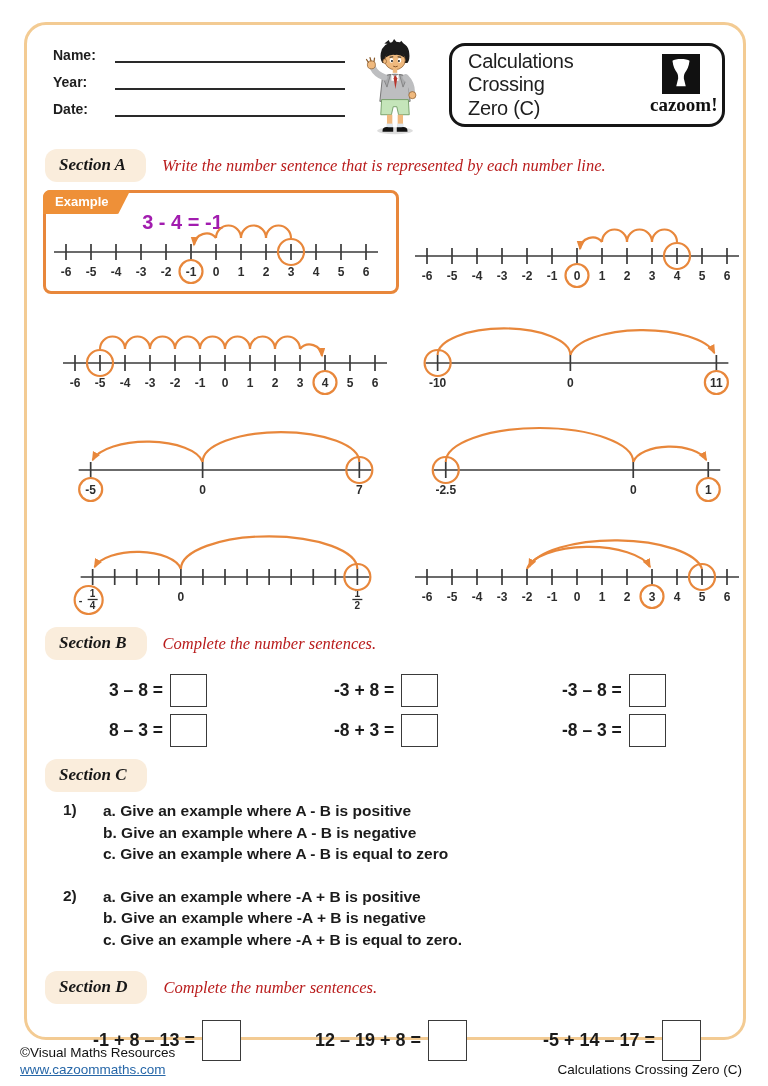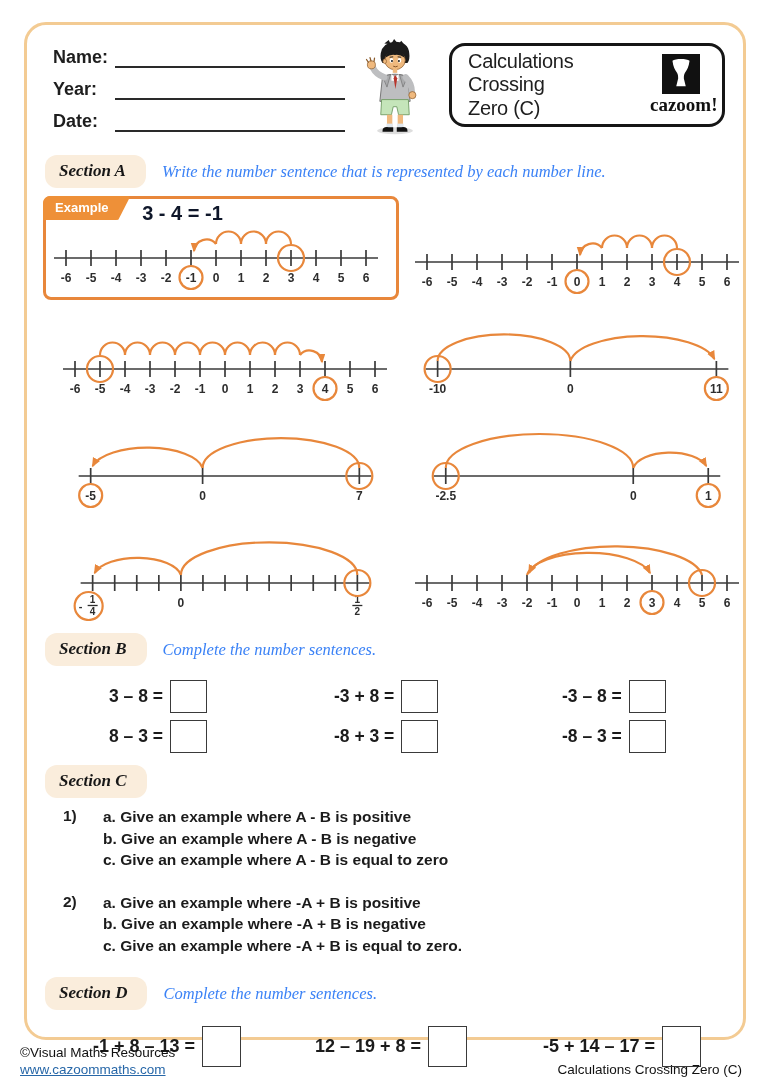--- a/index.html
+++ b/index.html
@@ -10,52 +10,52 @@
   }
   .frame {
     position:absolute; left:24px; top:22px; width:722px; height:1018px;
     border:3px solid #F3CB93; border-radius:22px;
     padding:10px 16px 8px 16px; background:#fff;
   }
   
   .header { display:flex; align-items:flex-start; gap:6px; padding:8px 2px 0 10px; }
   .fields { width:292px; padding-top:4px; }
   .field-row { display:flex; align-items:flex-end; margin-bottom:11px; }
-  .field-row .flabel { font-weight:bold; font-size:18px; width:56px; }
+  .field-row .flabel { font-weight:bold; font-size:14px; width:56px; }
   .field-row .fline { flex:1; border-bottom:2px solid #2a2a2a; height:14px; margin-left:6px; }
   .boy { width:88px; height:98px; flex:0 0 auto; margin-top:-4px; }
   .titlebox {
     flex:1; height:84px; border:3px solid #161616; border-radius:16px;
     display:flex; align-items:center; padding:6px 10px 6px 16px; gap:6px; margin-left:4px;
   }
   .title-text { flex:1; font-weight:normal; font-size:20px; line-height:1.18; letter-spacing:-0.3px; }
   .logo { width:62px; text-align:center; }
   .logo-square { width:38px; height:40px; background:#111; margin:0 auto; }
   .logo-word { font-family:"Liberation Serif", serif; font-weight:bold; font-size:19px; color:#111; margin-top:0; }
   
   .sec-head { display:flex; align-items:center; gap:16px; margin:12px 0 8px 2px; }
   .chip {
     display:inline-block; background:#FAEDDC; border-radius:12px;
     padding:6px 20px 7px 14px; font-family:"Liberation Serif", serif;
     font-style:italic; font-weight:bold; font-size:17px; color:#171717;
   }
-  .instr { font-family:"Liberation Serif", serif; font-style:italic; font-size:16.5px; color:#3b82f6; }
+  .instr { font-family:"Liberation Serif", serif; font-style:italic; font-size:16.5px; color:#b91c1c; }
   
   .grid-a { display:grid; grid-template-columns:356px 1fr; column-gap:12px; row-gap:15px; align-items:end; margin-top:4px; }
   svg.nl { width:332px; height:92px; display:block; }
   svg.nl text { font-family:"Liberation Sans", sans-serif; font-weight:bold; font-size:12px; fill:#2d2d2d; }
   .example-box { position:relative; width:100%; height:104px; border:3px solid #E8873B; border-radius:8px;padding-left:48px; }
   .example-box svg.nl { position:absolute; left:4px; bottom:1px; }
   .ex-tab {
     position:absolute; top:-3px; left:-3px; background:#EE9038; color:#fff;
     font-size:13px; font-weight:bold; padding:4px 22px 5px 12px;
     border-radius:7px 2px 14px 0;
     clip-path:polygon(0 0, 100% 0, 86% 100%, 0 100%);
   }
-  .ex-eq { position:absolute; top:3px; left:0; width:78%; text-align:center; color:#0f172a; font-weight:bold; font-size:20px; }
+  .ex-eq { position:absolute; top:18px; left:0; width:78%; text-align:center; color:#a21caf; font-weight:bold; font-size:20px; }
   .left-ind { margin-left:16px; }
   
   .grid-b { display:grid; grid-template-columns:225px 228px 1fr; row-gap:7px; margin:14px 0 4px 66px; }
   .grid-d { display:grid; grid-template-columns:222px 228px 1fr; margin:16px 0 6px 50px; }
   .eq-item { display:flex; align-items:center; font-weight:bold; font-size:17.5px; color:#1b1b1b; }
   .ans { display:inline-block; width:37px; height:33px; border:1.6px solid #3a3a3a; background:#fff; margin-left:7px; }
   .grid-d .eq-item { font-size:18px; }
   .grid-d .ans { width:39px; height:41px; }
   
   .sec-c { margin:4px 0 0 20px; }

